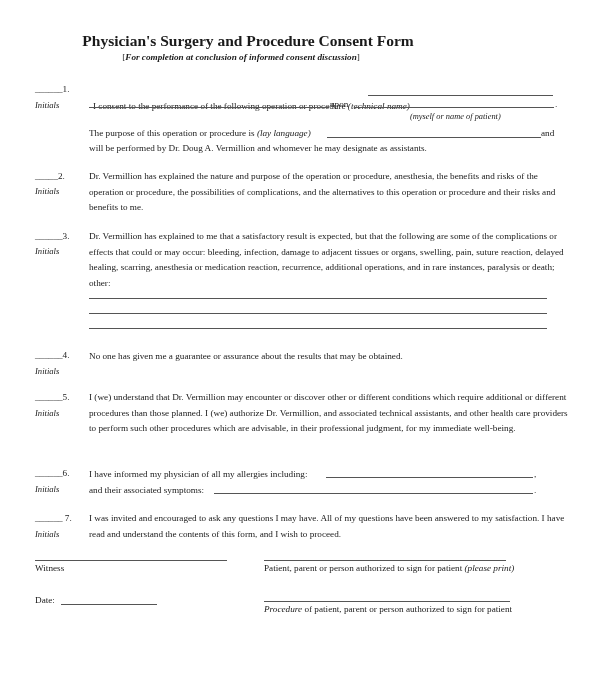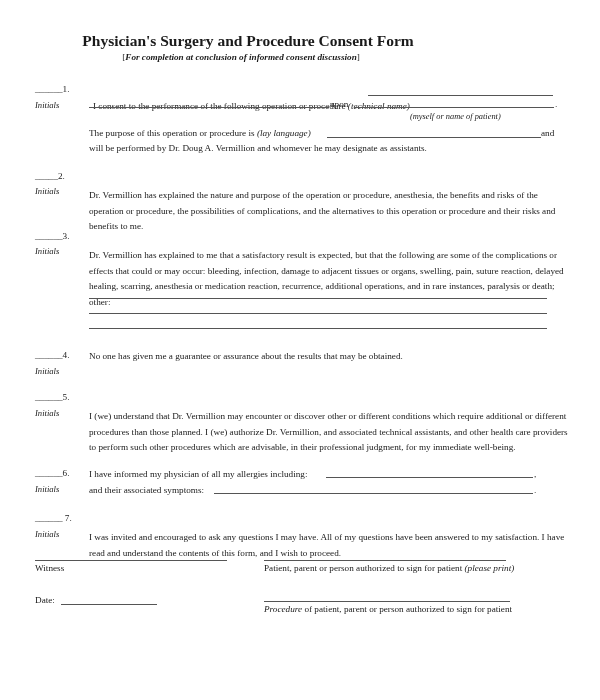--- a/index.html
+++ b/index.html
@@ -5,21 +5,21 @@
   html, body { margin: 0; padding: 0; background: #ffffff; }
   body { width: 600px; height: 700px; position: relative; overflow: hidden;
          font-family: "Liberation Serif", serif; color: #1a1a1a; }
   .abs { position: absolute; white-space: nowrap; }
   .title { left: 0; width: 496px; top: 32px; text-align: center; font-weight: bold; font-size: 15.5px; }
   .subtitle { left: 0; width: 482px; top: 52px; text-align: center; font-size: 9.2px; }
   .subtitle .bi { font-weight: bold; font-style: italic; }
   .t { font-size: 9.2px; line-height: 13px; }
   .num { left: 35px; font-size: 9.2px; text-align: center; }
   .ini { left: 35px; font-size: 8.6px; font-style: italic; }
-  .para { left: 89px; width: 482px; font-size: 9.2px; line-height: 15.5px; white-space: normal; margin-top: 19px; }
+  .para { left: 89px; width: 482px; font-size: 9.2px; line-height: 15.5px; white-space: normal; }
   .it { font-style: italic; }
   .line { position: absolute; height: 0; border-top: 1px solid #555; }
 </style>
 </head>
 <body>
 
 <div class="abs title">Physician's Surgery and Procedure Consent Form</div>
 <div class="abs subtitle">
   <span>[</span><span class="bi">For completion at conclusion of informed consent discussion</span><span>]</span>
 </div>

